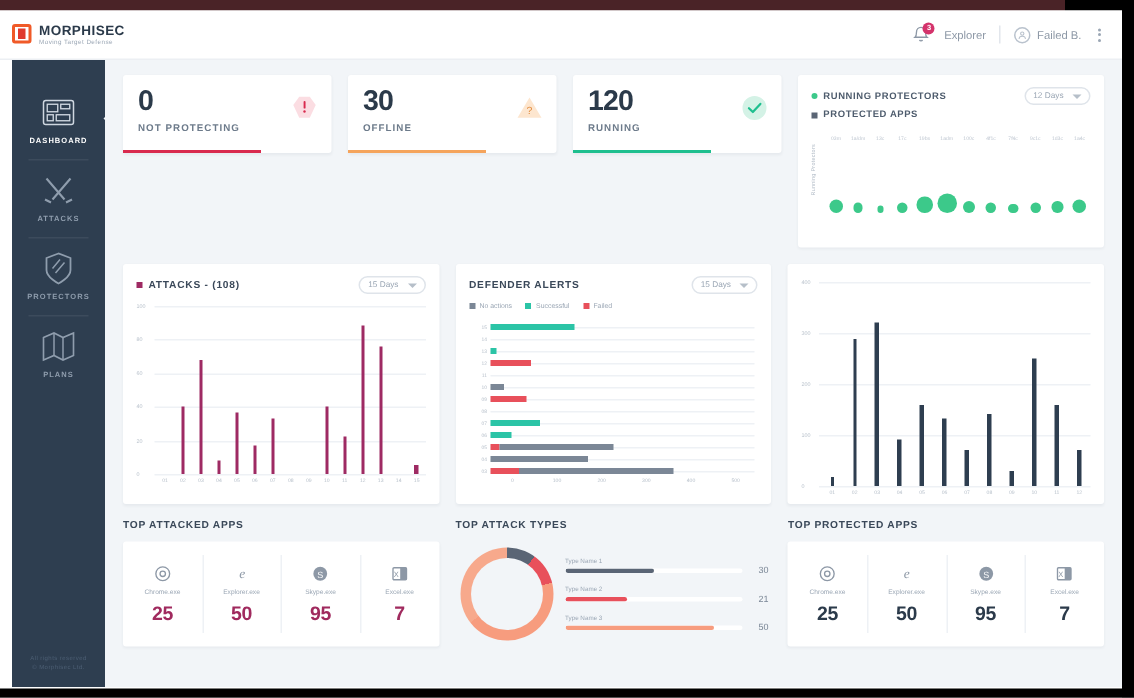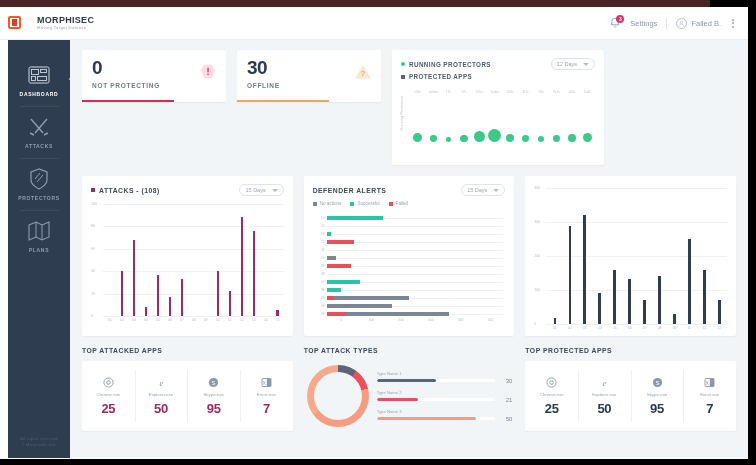--- a/index.html
+++ b/index.html
@@ -16,21 +16,21 @@
   .chrome-top-right { position:absolute; left:710px; top:0; width:46px; height:7px; background:#000; }
   .chrome-right { position:absolute; right:0; top:0; width:8px; height:465px; background:#000; }
   .chrome-bottom { position:absolute; left:0; bottom:0; width:756px; height:6px; background:#000; }
 
   
   .header {
     position:absolute; left:0; top:7px; width:748px; height:33px;
     background:#ffffff; display:flex; align-items:center;
     border-bottom:1px solid #eceff3;
   }
-  .logo-wrap { display:flex; align-items:center; margin-left:8px; gap:16px; }
+  .logo-wrap { display:flex; align-items:center; margin-left:8px; gap:5px; }
   .logo-mark {
     width:13px; height:13px; border:2px solid #f05a28; border-radius:2px;
     display:flex; align-items:center; justify-content:center;
   }
   .logo-mark i { display:block; width:5px; height:7px; background:#e03a2f; }
   .logo-text { line-height:1; }
   .logo-name { font-size:9px; font-weight:bold; color:#2b3a4a; letter-spacing:0.3px; }
   .logo-tag { font-size:4.2px; color:#9aa6b4; letter-spacing:0.3px; margin-top:1px; }
 
   .header-right { margin-left:auto; display:flex; align-items:center; gap:9px; margin-right:14px; }
@@ -196,21 +196,21 @@
       </div>
     </div>
     <div class="header-right">
       <div class="bell">
         <svg width="12" height="13" viewBox="0 0 12 13">
             <path d="M6 1.2c-1.8 0-3 1.4-3 3.2 0 2.6-1 3.4-1 3.4h8s-1-.8-1-3.4c0-1.8-1.2-3.2-3-3.2z" fill="none" stroke="#8d98a6" stroke-width="0.9"></path>
             <path d="M5 9.6a1.1 1.1 0 0 0 2 0" fill="none" stroke="#8d98a6" stroke-width="0.9"></path>
           </svg>
         <span class="bell-badge">3</span>
       </div>
-      <span class="hdr-link">Settings</span>
+      <span class="hdr-link">Explorer</span>
       <span class="hdr-sep"></span>
       <div class="user-box">
         <span class="user-avatar">
           <svg width="7" height="7" viewBox="0 0 7 7">
               <circle cx="3.5" cy="2.4" r="1.1" fill="none" stroke="#b9c2cd" stroke-width="0.7"></circle>
               <path d="M1.4 6c0-1.2.9-1.9 2.1-1.9S5.6 4.8 5.6 6" fill="none" stroke="#b9c2cd" stroke-width="0.7"></path>
             </svg>
         </span>
         <span class="user-name">Failed B.</span>
       </div>
@@ -287,20 +287,31 @@
       <div class="kpi-card">
         <div class="kpi-num">30</div>
         <div class="kpi-label">OFFLINE</div>
         <div class="kpi-icon">
           <svg width="18" height="18" viewBox="0 0 18 18">
               <polygon points="9,2 17,15.5 1,15.5" fill="#fde6cf"></polygon>
               <text x="9" y="13" text-anchor="middle" font-size="7" font-family="Liberation Sans" fill="#e08a3c">?</text>
             </svg>
         </div>
         <div class="kpi-bar" style="background:#f5a45c"></div>
+      </div>
+      <div class="kpi-card">
+        <div class="kpi-num">120</div>
+        <div class="kpi-label">RUNNING</div>
+        <div class="kpi-icon">
+          <svg width="18" height="18" viewBox="0 0 18 18">
+              <circle cx="9" cy="9" r="8" fill="#d4f2e6"></circle>
+              <path d="M5.3 9.2l2.6 2.5 5-5.4" fill="none" stroke="#1fbf8f" stroke-width="1.5" stroke-linecap="round" stroke-linejoin="round"></path>
+            </svg>
+        </div>
+        <div class="kpi-bar" style="background:#1fbf8f"></div>
       </div>
 
       <div class="panel bubble-panel">
         <div class="legend-row">
           <span class="legend-dot" style="background:#3cc98a"></span>
           <span class="legend-txt">RUNNING PROTECTORS</span>
           <span class="dd">
             <span>12 Days</span>
             <span class="chev"></span>
           </span>

